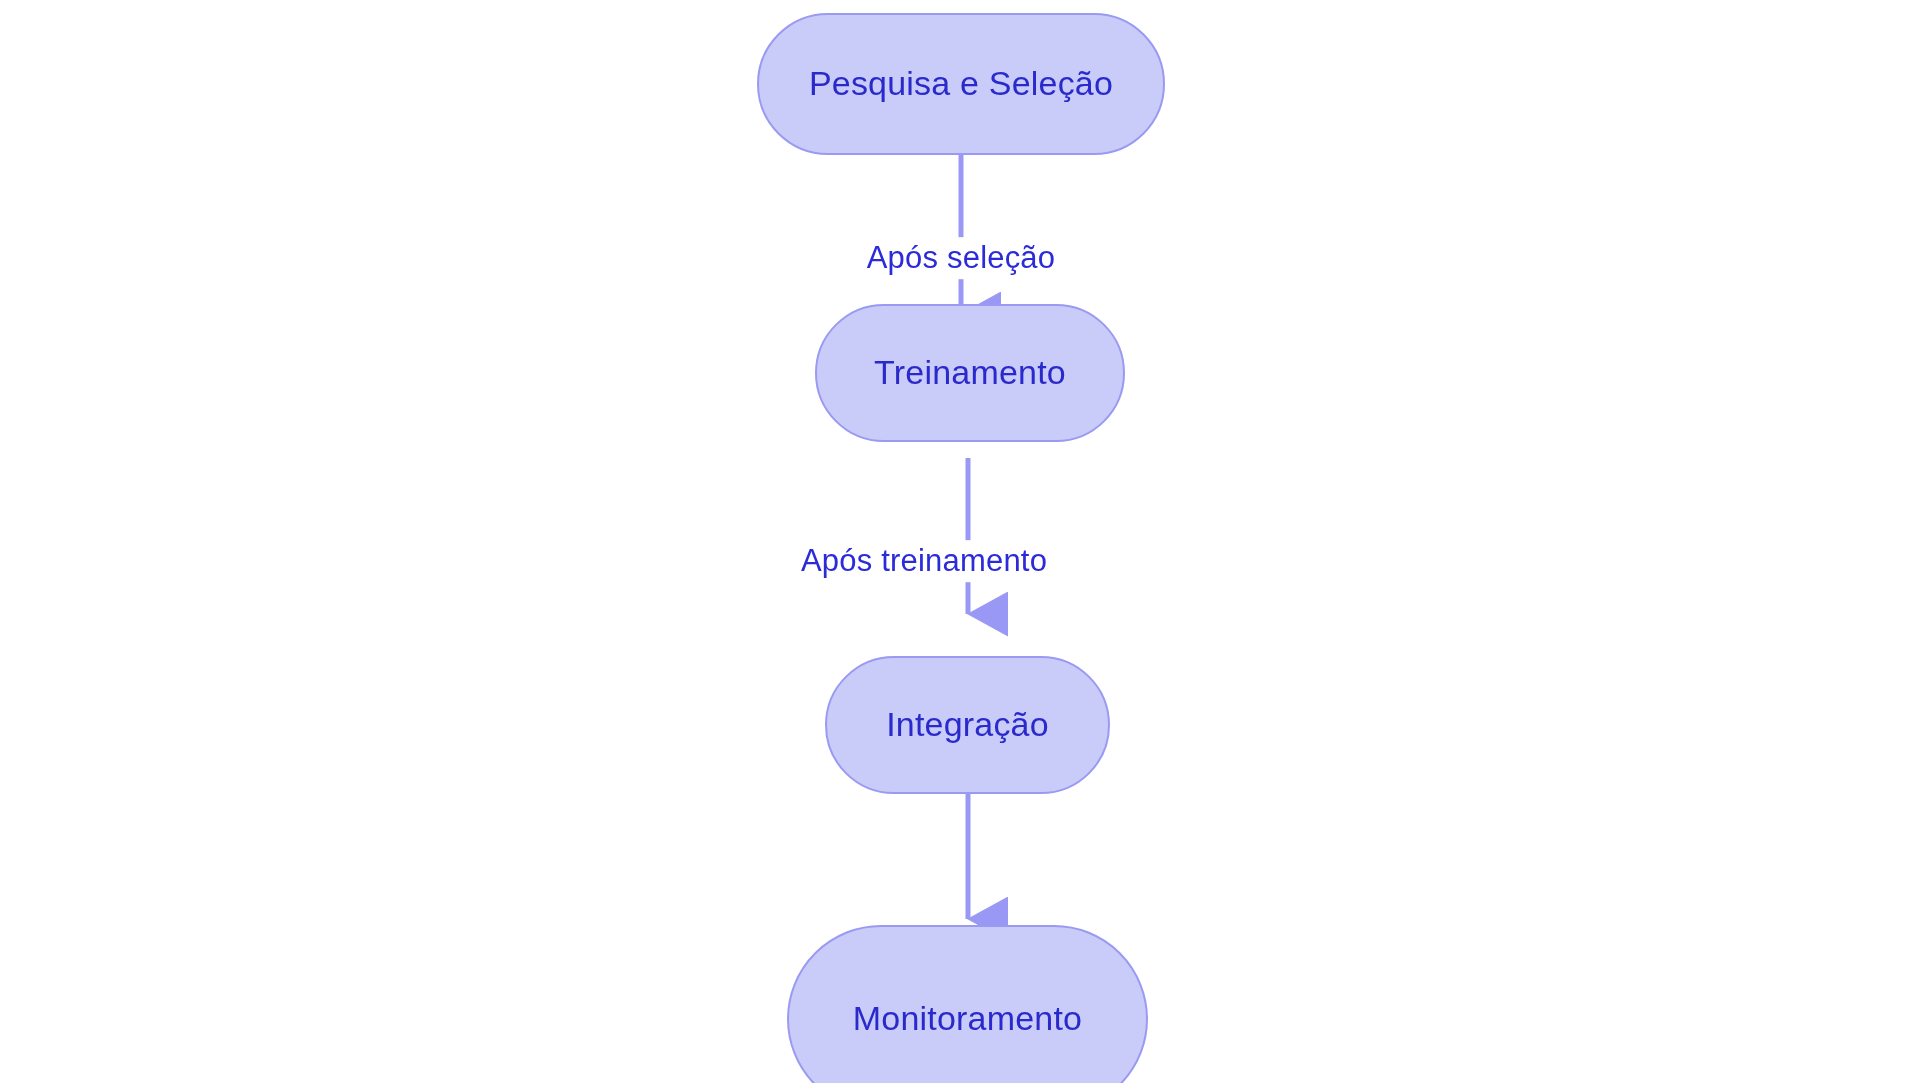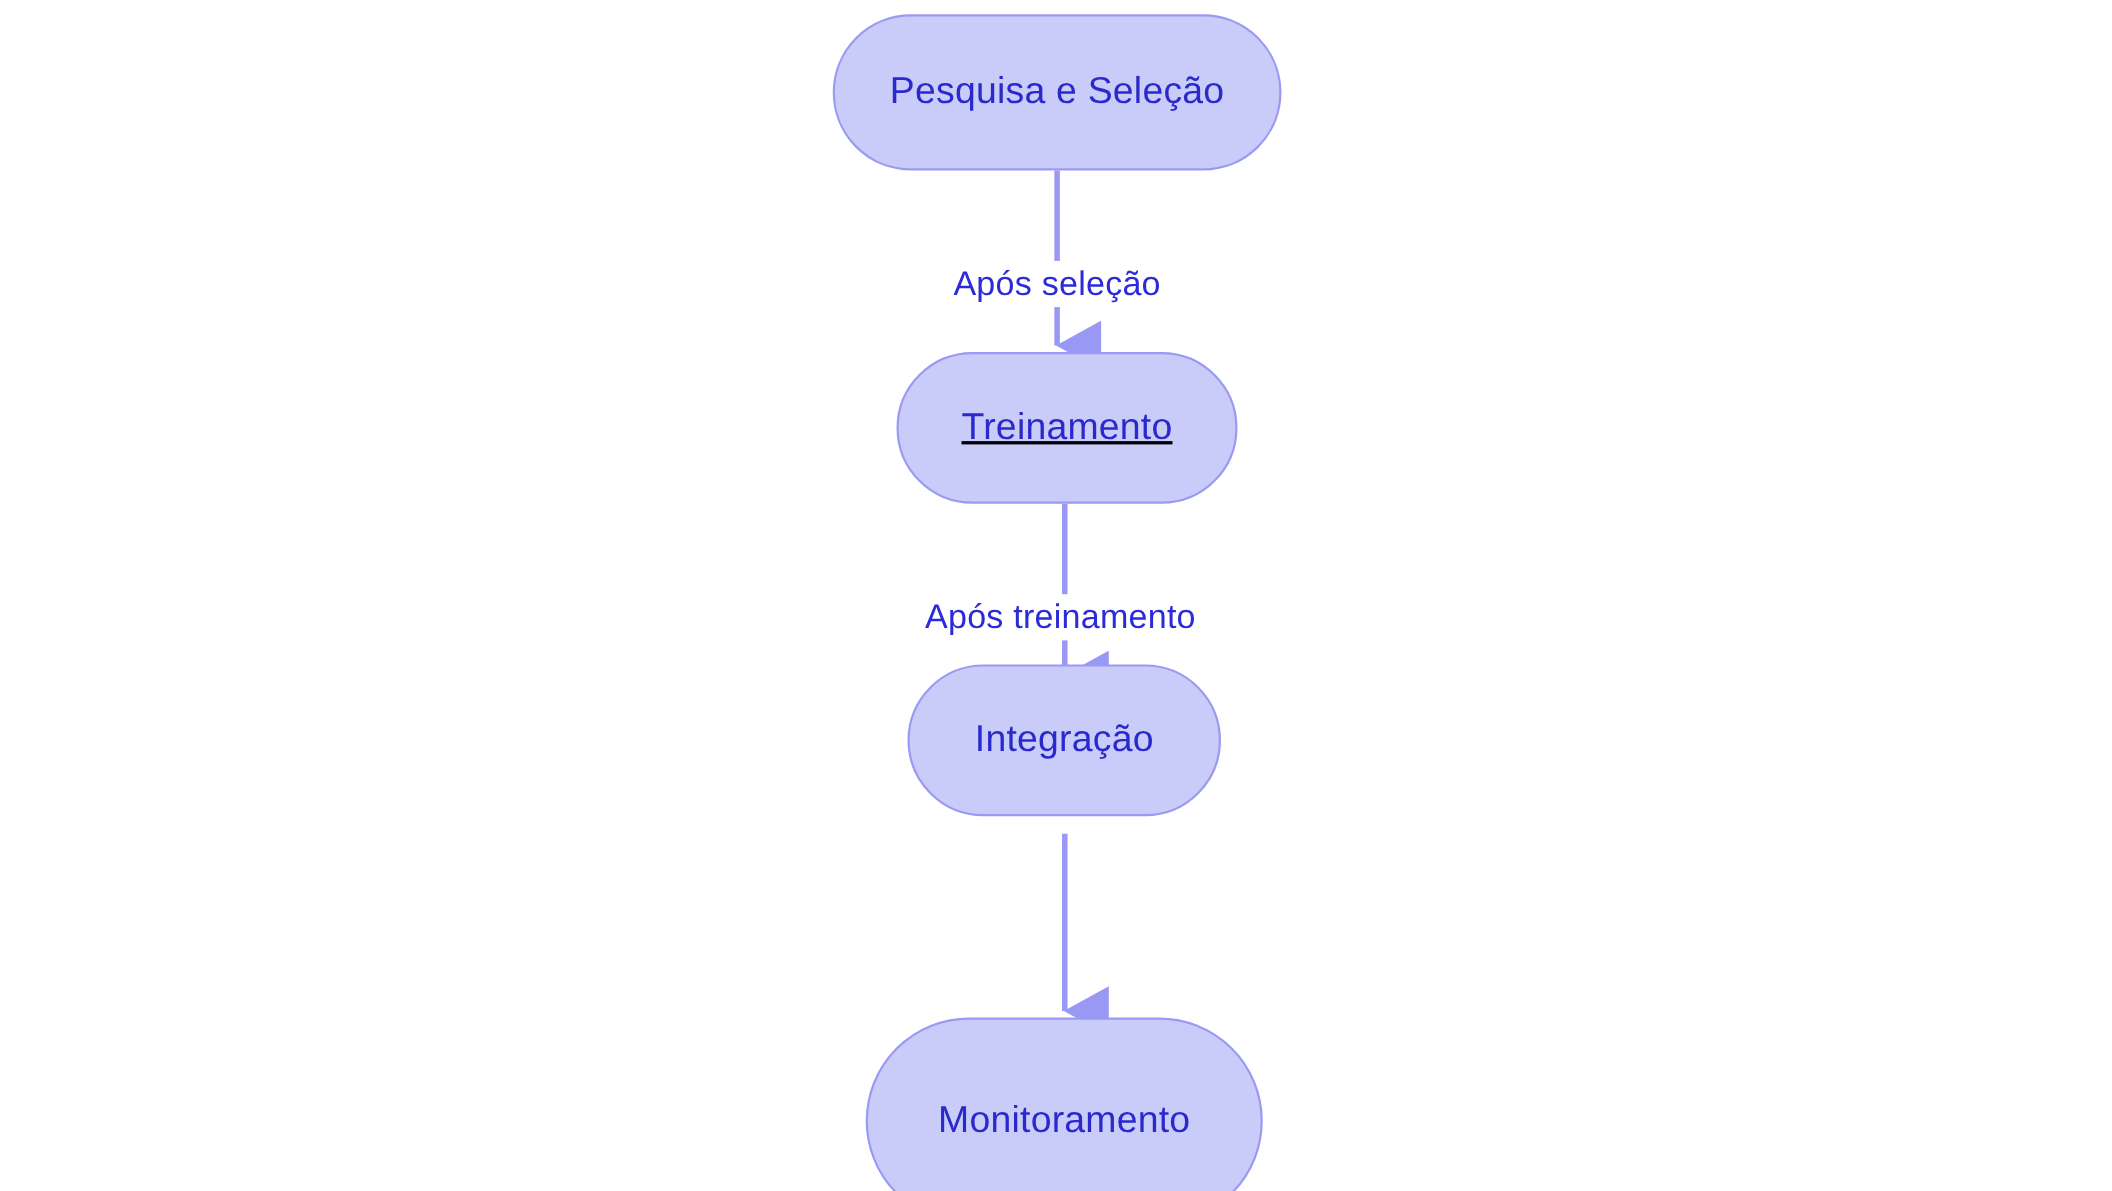--- a/index.html
+++ b/index.html
@@ -57,27 +57,27 @@
     line-height: 1.15;
     letter-spacing: 0.2px;
     white-space: nowrap;
     padding: 3px 6px;
     text-align: center;
     margin-top: 20px;
   }
 
   
   #node-pesquisa     { left: 757px;  top: 13px;   width: 408px; height: 142px; }
-  #node-treinamento  { left: 815px;  top: 320px;  width: 310px; height: 138px; text-decoration: underline; }
-  #node-integracao   { left: 825px;  top: 604px;  width: 285px; height: 138px; }
+  #node-treinamento  { left: 815px;  top: 304px;  width: 310px; height: 138px; }
+  #node-integracao   { left: 825px;  top: 656px;  width: 285px; height: 138px; }
   #node-monitoramento{ left: 787px;  top: 925px;  width: 361px; height: 188px; }
 
   
   #edgelabel-0 { left: 961px; top: 238px; }
-  #edgelabel-1 { left: 964px; top: 541px; }
+  #edgelabel-1 { left: 924px; top: 541px; }
   #edgelabel-2 { left: 968px; top: 843px; }
 </style>
 </head>
 <body>
 
 <div id="flow-root">
 
   <svg id="edge-layer" width="1920" height="1083" viewBox="0 0 1920 1083" xmlns="http://www.w3.org/2000/svg">
     <defs>
       <marker id="arrowhead" markerWidth="9" markerHeight="9" refX="4.5" refY="8.6" orient="auto" markerUnits="strokeWidth">

